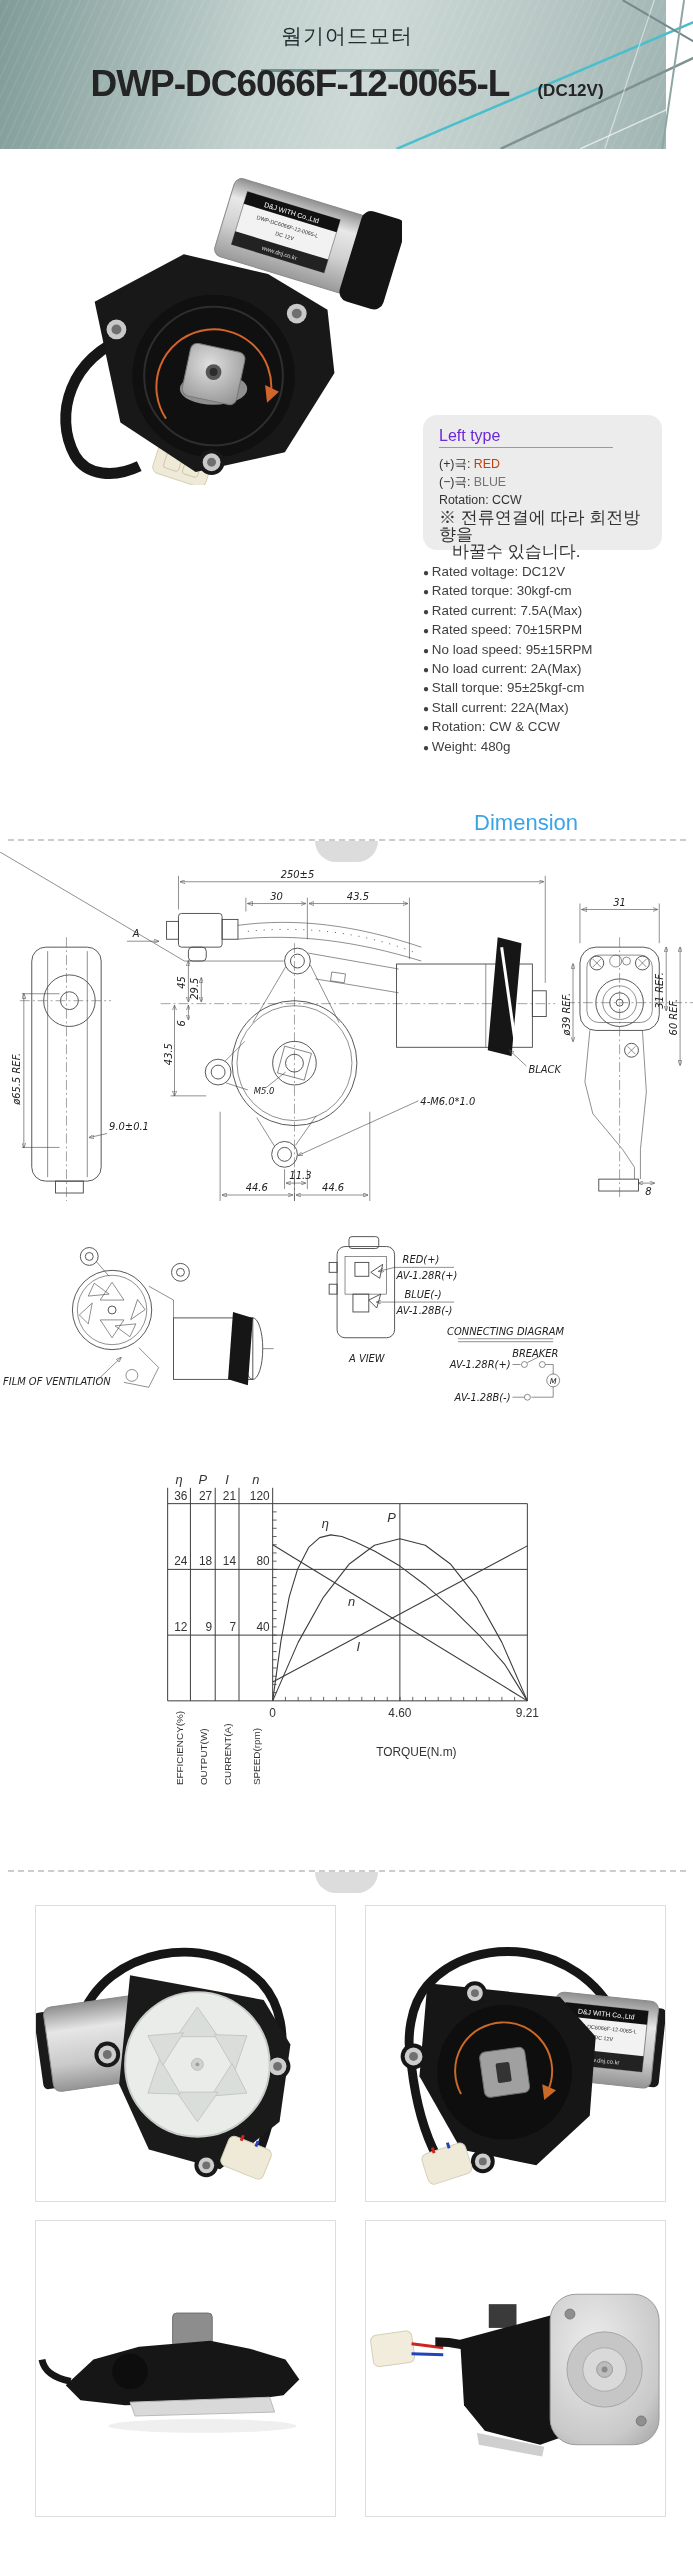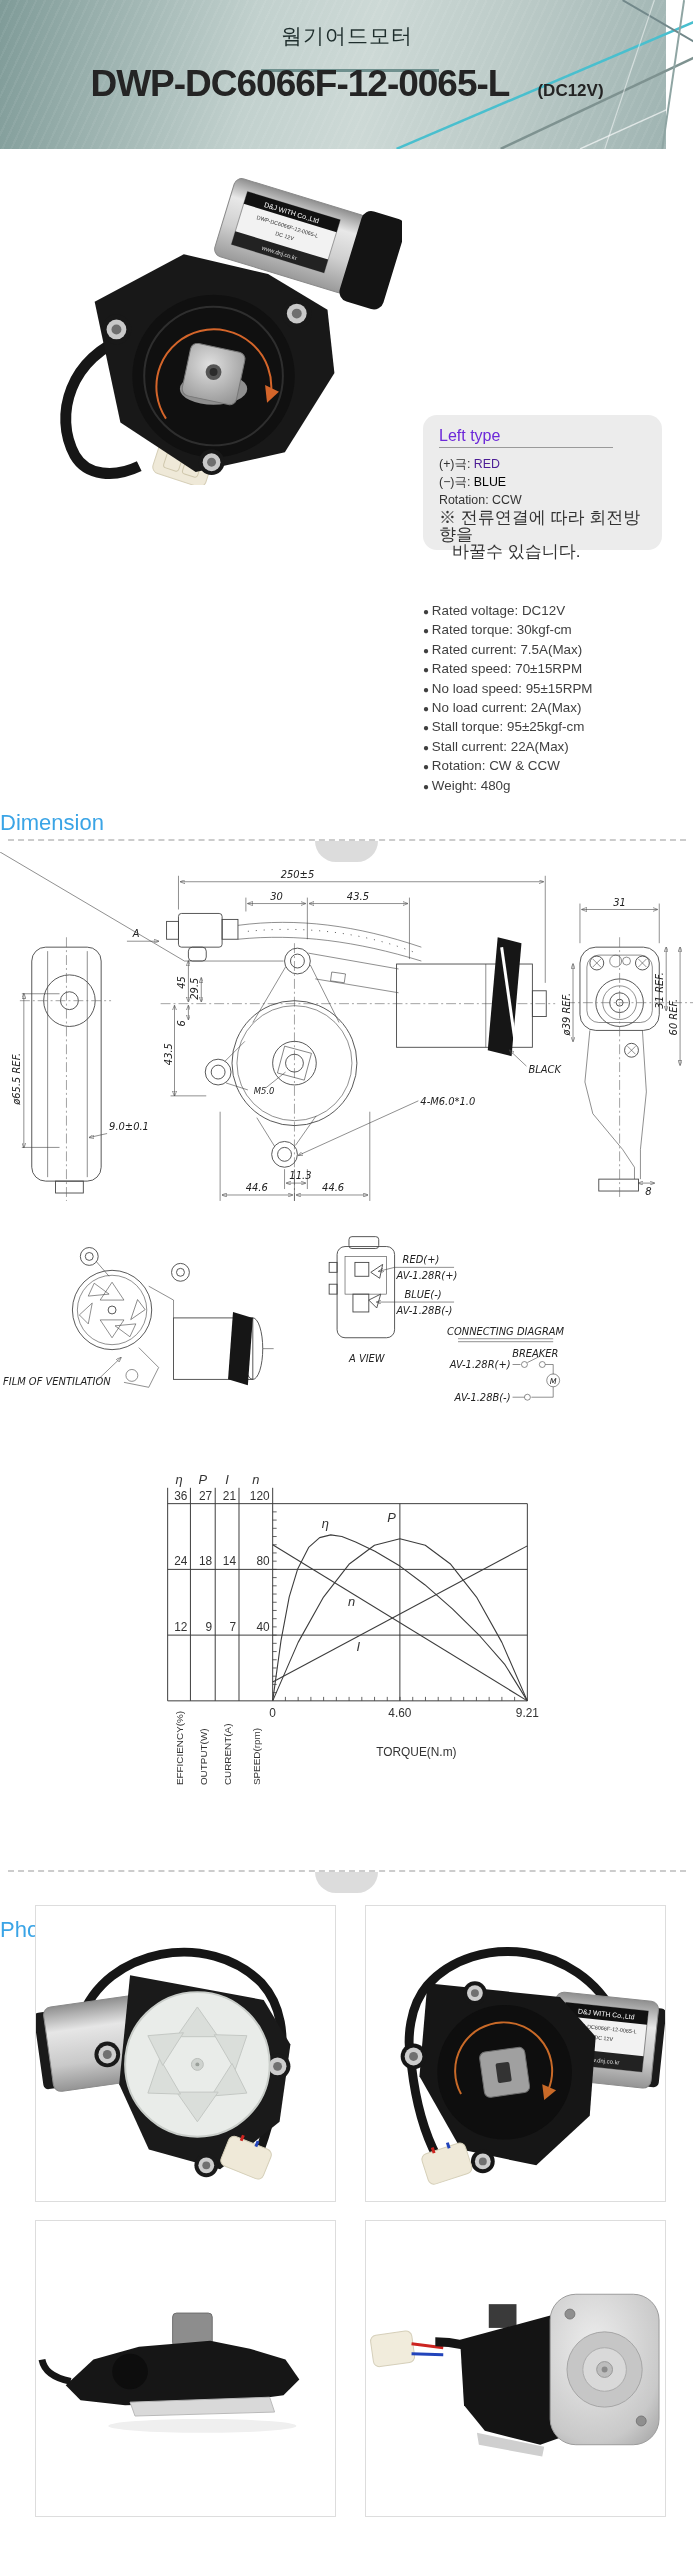--- a/index.html
+++ b/index.html
@@ -21,32 +21,32 @@
 
   
   .main-photo{position:absolute;left:35px;top:163px;width:367px;height:322px;}
 
   
   .ltbox{position:absolute;left:423px;top:415px;width:239px;height:135px;
          background:#ececec;border-radius:14px;box-sizing:border-box;padding:12px 16px;}
   .ltbox h3{margin:0 0 2px 0;font-size:16px;font-weight:400;color:#6d28d9;}
   .ltbox .rule{width:174px;height:1px;background:#9a9a9a;margin-bottom:7px;}
   .ltrow{font-size:12.4px;color:#333;line-height:18px;}
-  .ltrow .red{color:#4c1d95;}
-  .ltrow .blue{color:#000000;}
+  .ltrow .red{color:#c2410c;}
+  .ltrow .blue{color:#737373;}
   .ltnote{font-size:17px;color:#333;line-height:17px;}
   .ltnote.ind{padding-left:13px;}
 
   
-  .specs{position:absolute;left:423px;top:602px;margin:0;padding:0;list-style:none;}
+  .specs{position:absolute;left:423px;top:563px;margin:0;padding:0;list-style:none;}
   .specs li{font-size:13.4px;color:#3f3f3f;line-height:18.4px;white-space:nowrap;}
   .specs li::before{content:"● ";font-size:10px;color:#3f3f3f;}
 
   
-  .sechead{position:absolute;left:0;width:578px;text-align:left;
+  .sechead{position:absolute;left:0;width:578px;text-align:right;
            font-size:22px;font-weight:300;color:#3aa4e6;}
   .dashline{position:absolute;left:8px;width:678px;border-top:2px dashed #cccccc;}
   .halfmoon{position:absolute;left:315px;width:63px;height:21px;background:#dcdcdc;
             border-radius:0 0 32px 32px;}
 
   
   .cad{position:absolute;left:0;top:852px;}
   .cad line,.cad path,.cad rect,.cad circle,.cad ellipse,.cad polyline,.cad polygon
       {stroke:#444;fill:none;stroke-width:.9;}
   .cad .cl{stroke:#666;stroke-width:.6;stroke-dasharray:10 3 2 3;}

